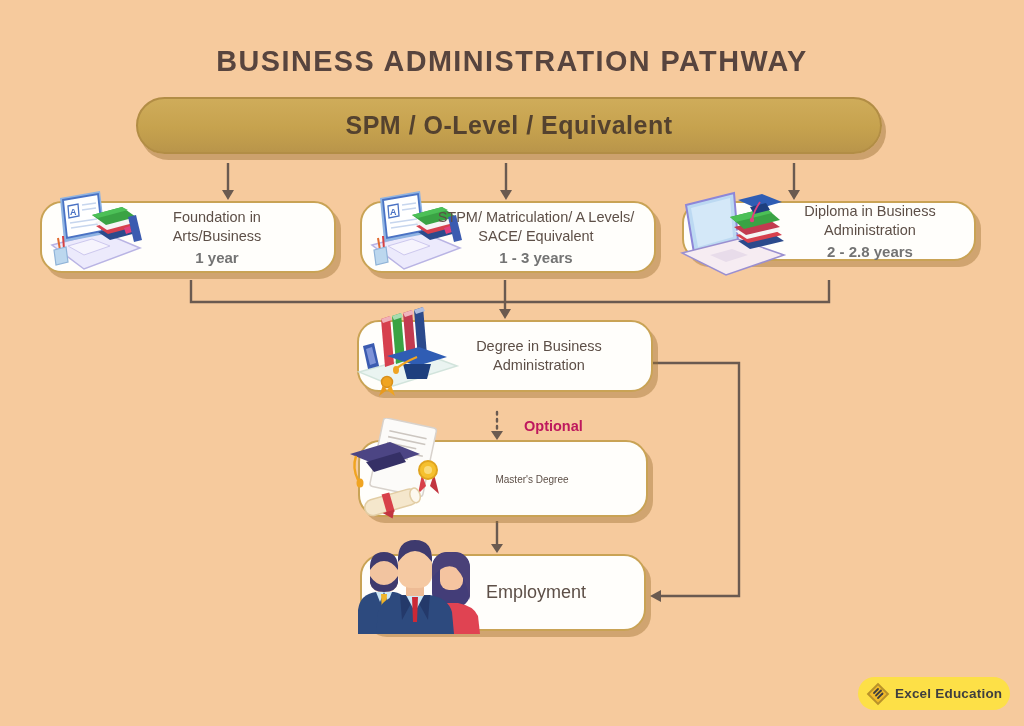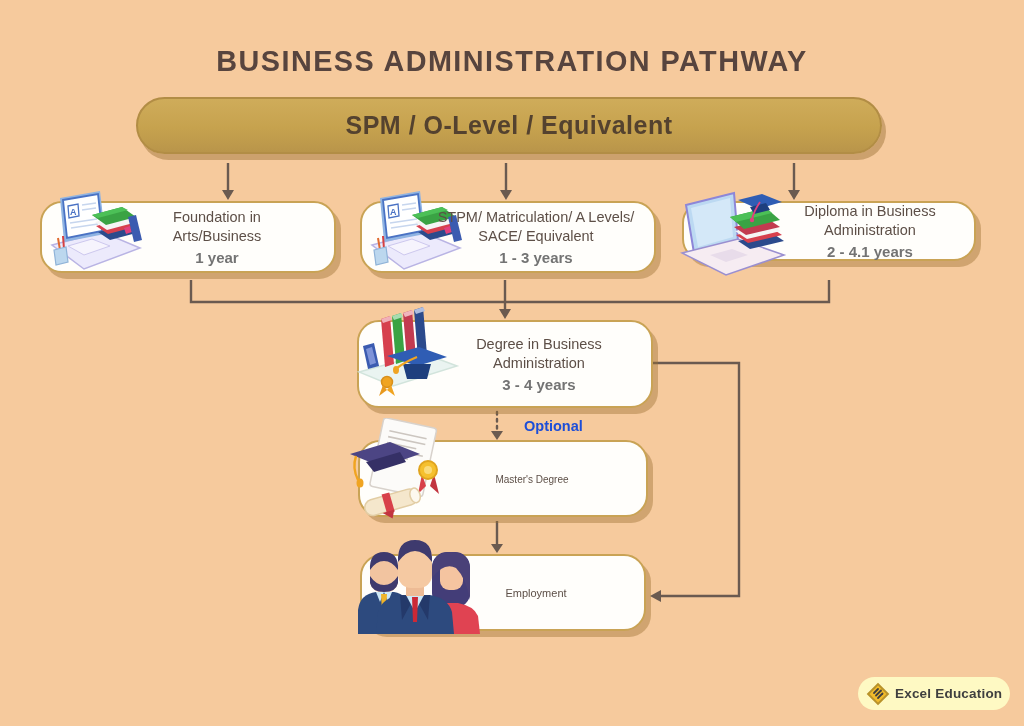--- a/index.html
+++ b/index.html
@@ -23,52 +23,52 @@
   }
   .root-label{font-size:25px;font-weight:bold;color:#54422f;letter-spacing:.5px;}
   .node{
     position:absolute;background:#fffefb;border:2px solid #c9a355;
     border-radius:22px;box-sizing:border-box;
     box-shadow:5px 6px 0 rgba(154,112,50,.42);
   }
   .n-foundation{left:40px;top:201px;width:296px;height:72px;}
   .n-stpm{left:360px;top:201px;width:296px;height:72px;}
   .n-diploma{left:682px;top:201px;width:294px;height:60px;}
-  .n-degree{left:357px;top:320px;width:296px;height:88px;}
+  .n-degree{left:357px;top:320px;width:296px;height:72px;}
   .n-masters{left:358px;top:440px;width:290px;height:77px;}
   .n-employment{left:360px;top:554px;width:286px;height:77px;}
   .node-text{
     position:absolute;top:50%;transform:translateY(-50%);
     text-align:center;
   }
   .node-label{font-size:14.5px;font-weight:normal;color:#5d4f47;line-height:1.3;}
   .node-duration{font-size:15px;font-weight:bold;color:#737373;margin-top:3px;}
   .t-foundation{right:42px;width:150px;}
   .t-stpm{right:14px;width:208px;}
   .t-diploma{right:14px;width:180px;}
   .t-degree{right:22px;width:180px;}
   .t-masters{right:24px;width:180px;}
   .t-masters .node-label{font-size:10px;}
   .t-employment{right:28px;width:160px;}
-  .t-employment .node-label{font-size:11px;}
+  .t-employment .node-label{font-size:18px;}
   .node-icon{position:absolute;pointer-events:none;}
   .i-foundation{left:2px;top:-16px;}
   .i-stpm{left:2px;top:-16px;}
   .i-diploma{left:-4px;top:-14px;}
   .i-degree{left:-6px;top:-18px;}
   .i-masters{left:-14px;top:-24px;}
   .i-employment{left:-8px;top:-26px;}
   .connectors{position:absolute;left:0;top:0;pointer-events:none;}
   .optional-label{
     position:absolute;left:524px;top:418px;
-    font-size:14.5px;font-weight:bold;color:#1d4ed8;
+    font-size:14.5px;font-weight:bold;color:#be185d;
   }
   .logo{
     position:absolute;left:858px;top:677px;width:152px;height:33px;
-    background:#fef9c3;border-radius:17px;
+    background:#fde047;border-radius:17px;
     display:flex;align-items:center;gap:5px;padding-left:8px;
     box-sizing:border-box;
   }
   .logo-text{font-size:13.5px;font-weight:bold;color:#3f3f3f;letter-spacing:.2px;}
 </style>
 </head>
 <body>
 
 <div class="canvas">
 
@@ -186,21 +186,21 @@
         <polygon points="50,28 86,19 100,31 64,40" fill="#3aa344"></polygon>
         <polygon points="50,28 86,19 92,24 56,33" fill="#4cc057"></polygon>
         <polygon points="58,11 82,5 102,13 78,20" fill="#2f5db4"></polygon>
         <polygon points="70,18 86,14 90,21 74,25" fill="#1e3f7e"></polygon>
         <path d="M80,13 Q74,22 72,30" stroke="#e0407e" stroke-width="1.8" fill="none"></path>
         <circle cx="72" cy="31" r="2.2" fill="#e0407e"></circle>
       </svg>
     </span>
     <span class="node-text t-diploma">
       <div class="node-label">Diploma in Business Administration</div>
-      <div class="node-duration">2 - 4.1 years</div>
+      <div class="node-duration">2 - 2.8 years</div>
     </span>
   </div>
 
   <div class="node n-degree">
     <span class="node-icon i-degree">
       <svg width="110" height="100" viewBox="0 0 110 100">
         <polygon points="6,68 72,50 104,62 40,82" fill="#eaf4f1" stroke="#d2e4dc" stroke-width="1.5"></polygon>
         <polygon points="28,15 37,12 41,60 32,63" fill="#d6404e"></polygon>
         <polygon points="28,15 37,12 39,16 30,19" fill="#f0b0b8"></polygon>
         <polygon points="39,12 48,9 52,57 43,60" fill="#3aa344"></polygon>
@@ -215,21 +215,20 @@
         <polygon points="50,60 78,60 74,75 54,75" fill="#1e3f7e"></polygon>
         <path d="M64,53 Q52,58 44,64" stroke="#f0a421" stroke-width="2.2" fill="none"></path>
         <ellipse cx="43" cy="66" rx="3" ry="4" fill="#f0a421"></ellipse>
         <circle cx="34" cy="78" r="5.5" fill="#f0a421" stroke="#d8901c" stroke-width="1.5"></circle>
         <polygon points="30,81 26,92 34,86" fill="#e8991e"></polygon>
         <polygon points="38,81 42,92 34,86" fill="#f0a421"></polygon>
       </svg>
     </span>
     <span class="node-text t-degree">
       <div class="node-label">Degree in Business Administration</div>
-      <div class="node-duration">3 - 4 years</div>
     </span>
   </div>
 
   <div class="node n-masters">
     <span class="node-icon i-masters">
       <svg width="104" height="104" viewBox="0 0 104 104">
         <g transform="rotate(12 56 40)">
           <rect x="30" y="4" width="54" height="70" rx="3" fill="#fcfbf9" stroke="#d8d2cc" stroke-width="1.5"></rect>
           <g stroke="#ccc6c0" stroke-width="1.6">
             <line x1="38" y1="16" x2="76" y2="16"></line>

